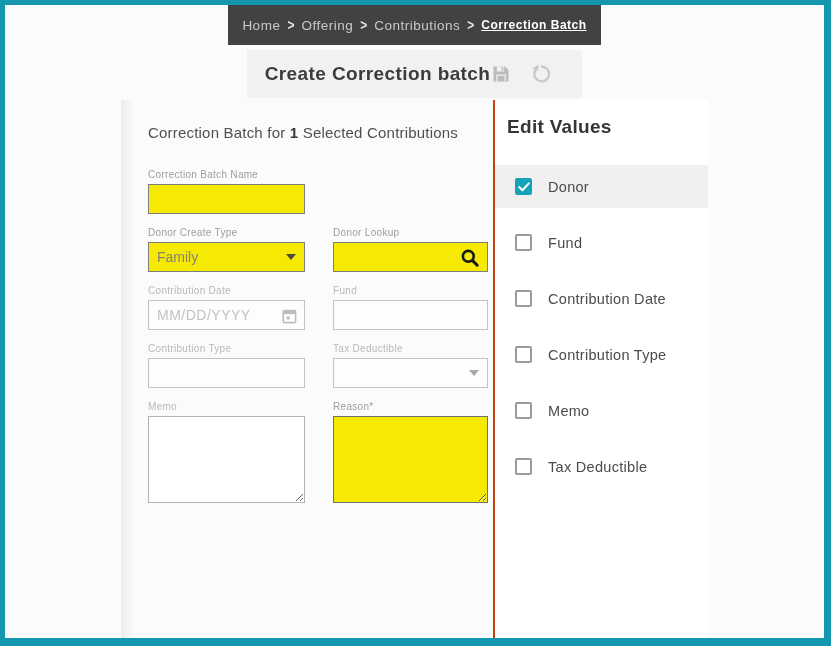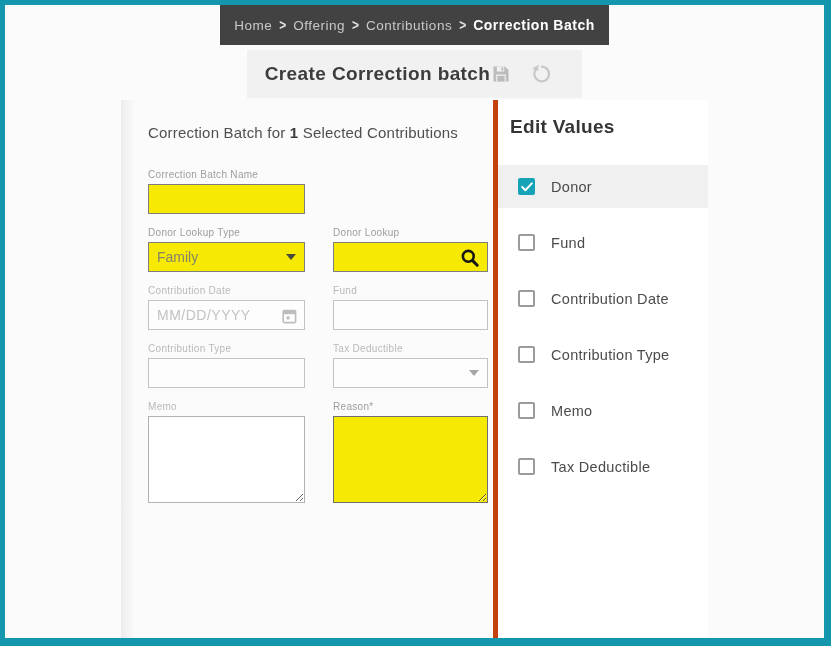--- a/index.html
+++ b/index.html
@@ -7,21 +7,21 @@
   .page{
     width:831px;height:646px;
     border-style:solid;border-color:#1496ac;
     border-width:5px 7px 8px 5px;
     background:#fbfbfb;display:flex;flex-direction:column;overflow:hidden;align-items:center;
   }
   
   .crumbbar{height:40px;background:#424242;display:flex;align-items:center;padding:0 14px;flex:0 0 auto;}
   .crumb{color:#c9c9c9;font-size:13.5px;letter-spacing:.5px;cursor:pointer;text-decoration:none;}
   .crumb-sep{color:#e6e6e6;font-weight:bold;font-size:12px;margin:0 7px;transform:scaleY(1.15);display:inline-block;}
-  .crumb-current{color:#ffffff;font-weight:bold;font-size:14px;letter-spacing:.5px;}
+  .crumb-current{color:#ffffff;font-weight:bold;font-size:12px;letter-spacing:.5px;text-decoration:underline;}
   .cyan-strip{height:5px;background:#c5e3eb;flex:0 0 auto;}
   
   .header{height:48px;background:#f1f1f1;display:flex;align-items:center;padding:12px 18px;flex:0 0 auto;}
   .page-title{font-size:19px;color:#3c3c3c;letter-spacing:.4px;font-weight:600;}
   .header-icons{margin-left:auto;display:flex;align-items:center;gap:18px;padding-right:12px;}
   .hicon{width:22px;height:22px;display:inline-flex;align-items:center;justify-content:center;cursor:pointer;}
   .accent-line{height:2px;background:#12a0b6;flex:0 0 auto;}
   
   .content{flex:1;display:flex;min-height:0;}
   .main{flex:1;background:linear-gradient(to right,#ececec 0px,#fbfbfb 14px);padding:24px 0 0 27px;}
@@ -36,21 +36,21 @@
   .ibox{height:30px;border:1px solid #7e7e7e;background:#f6e903;width:100%;position:relative;display:flex;align-items:center;padding:0 8px;font-size:14px;color:#85846a;gap:34px;}
   .ibox input{position:absolute;inset:0;border:0;background:transparent;padding:0 8px;font-size:14px;color:#6b6b52;outline:none;width:100%;}
   .ibox.disabled{background:#fdfdfd;border-color:#c3c3c3;color:#c2c2c2;}
   .ibox.disabled input::placeholder{color:#c2c2c2;letter-spacing:.5px;}
   .caret{width:0;height:0;border-left:5px solid transparent;border-right:5px solid transparent;border-top:6px solid #4a4a3a;margin-left:auto;}
   .caret.gray{border-top-color:#a6a6a6;}
   .icon-right{margin-left:auto;display:inline-flex;}
   .tarea{width:100%;height:87px;border:1px solid #b2b2b2;background:#ffffff;resize:both;outline:none;font-size:13px;color:#555;padding:6px;}
   .tarea.yellow{background:#f6e903;border-color:#6f6f6f;}
   
-  .sidebar{width:215px;background:#ffffff;border-left:5px solid #c2410c;flex:0 0 auto;display:flex;flex-direction:column;}
+  .sidebar{width:215px;background:#ffffff;border-left:2px solid #c2410c;flex:0 0 auto;display:flex;flex-direction:column;}
   .sb-title{font-size:19px;color:#353535;font-weight:600;letter-spacing:.3px;padding:16px 12px 14px 12px;}
   .ev-row{height:43px;display:flex;align-items:center;padding-left:20px;cursor:pointer;margin-top:13px;}
   .ev-row.active{background:#f0f0f0;}
   .cbox{width:17px;height:17px;border:2px solid #9b9b9b;border-radius:2px;background:#fff;display:inline-flex;align-items:center;justify-content:center;flex:0 0 auto;}
   .cbox.checked{background:#16a3b8;border-color:#16a3b8;}
   .cbox svg{display:none;}
   .cbox.checked svg{display:block;}
   .ev-label{font-size:14.5px;color:#4b4b4b;letter-spacing:.3px;margin-left:16px;}
 </style>
 </head>
@@ -103,21 +103,21 @@
           <div class="fld">
             <span class="flabel">Correction Batch Name</span>
             <div class="ibox">
               <input value="" style="">
             </div>
           </div>
         </div>
 
         <div class="frow">
           <div class="fld">
-            <span class="flabel">Donor Lookup Type</span>
+            <span class="flabel">Donor Create Type</span>
             <div class="ibox">
               <span>Family</span>
               <span class="caret"></span>
             </div>
           </div>
           <div class="fld c2">
             <span class="flabel">Donor Lookup</span>
             <div class="ibox">
               <input style="padding-right: 30px;" value="">
               <span class="icon-right" style="position:absolute;right:7px;top:5px;">

